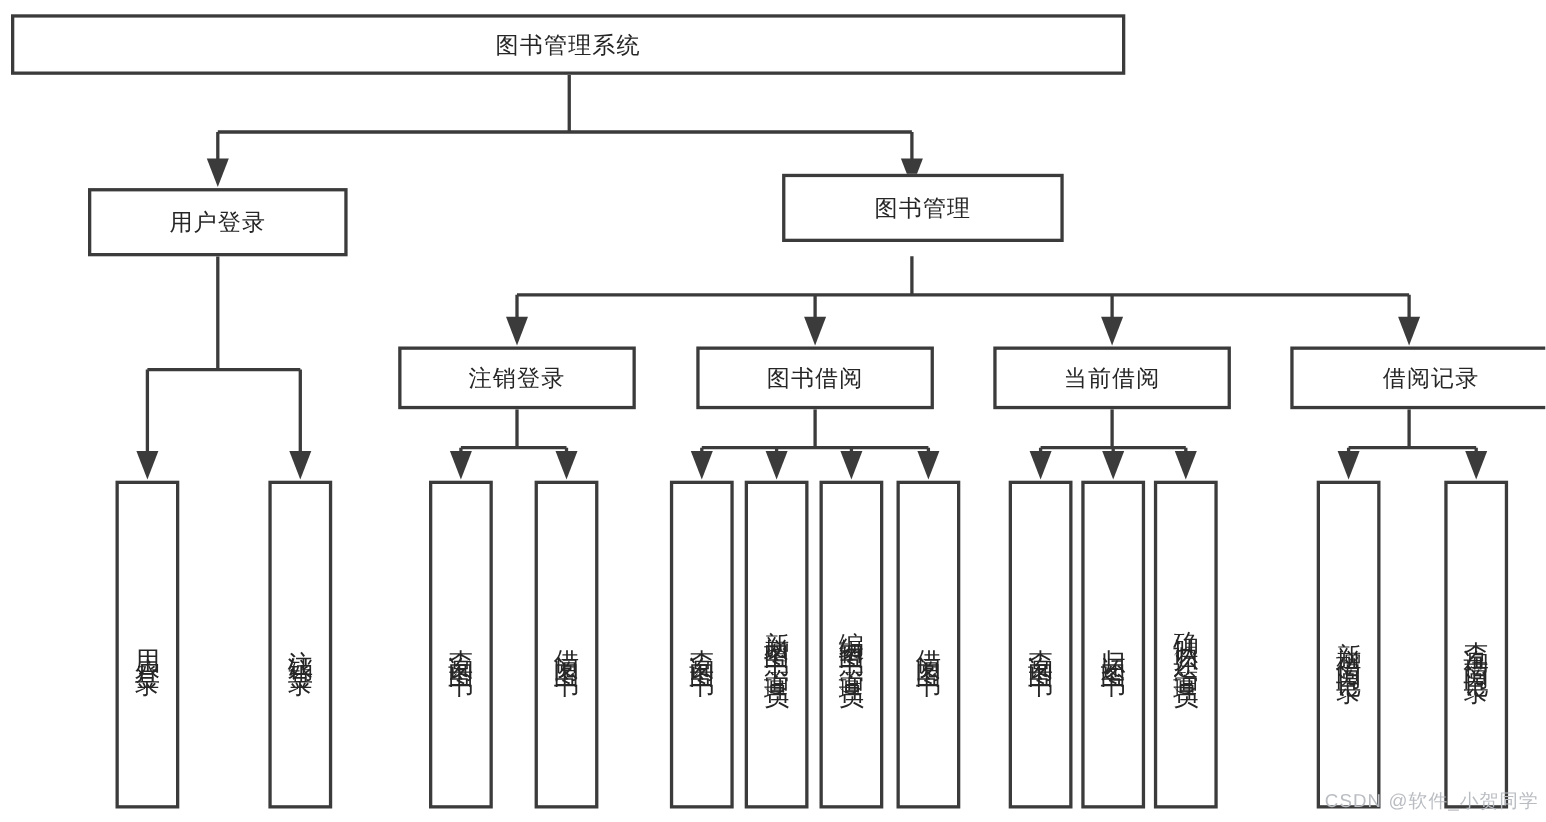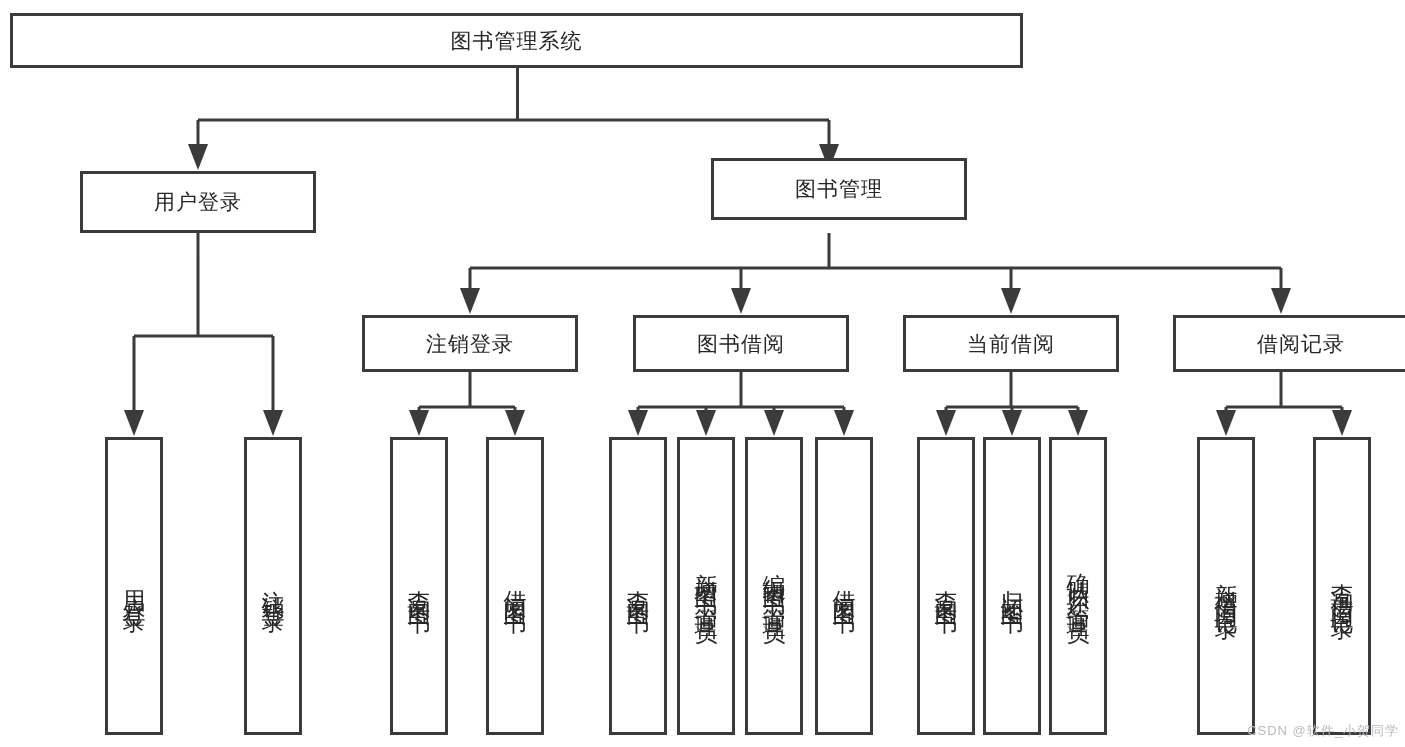--- a/index.html
+++ b/index.html
@@ -32,21 +32,21 @@
     text-orientation:mixed;
     font-size:23px;
     line-height:1;
     letter-spacing:7px;
     color:#262626;
     white-space:nowrap;
   }
   .watermark{
     position:absolute;
     right:6px;bottom:7px;
-    font-size:13px;
+    font-size:17px;
     color:#b9bcc1;
     letter-spacing:1px;
     z-index:5;
   }
 </style>
 </head>
 <body>
 
 <div class="stage">
 

